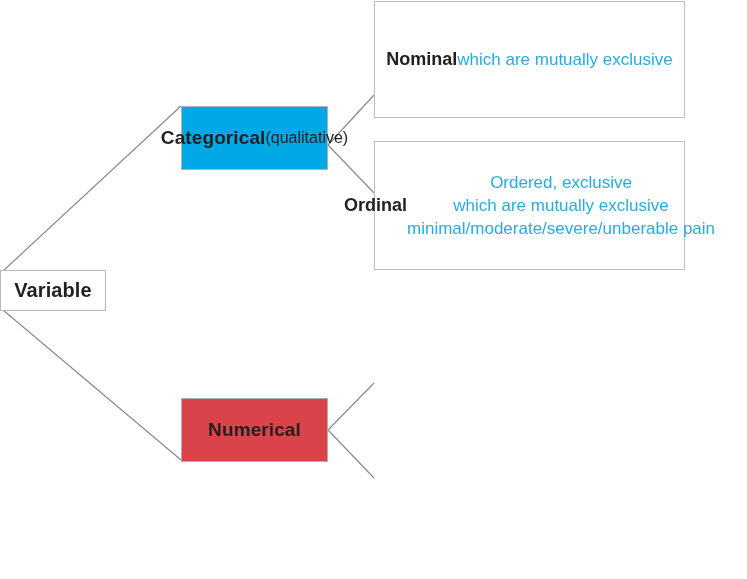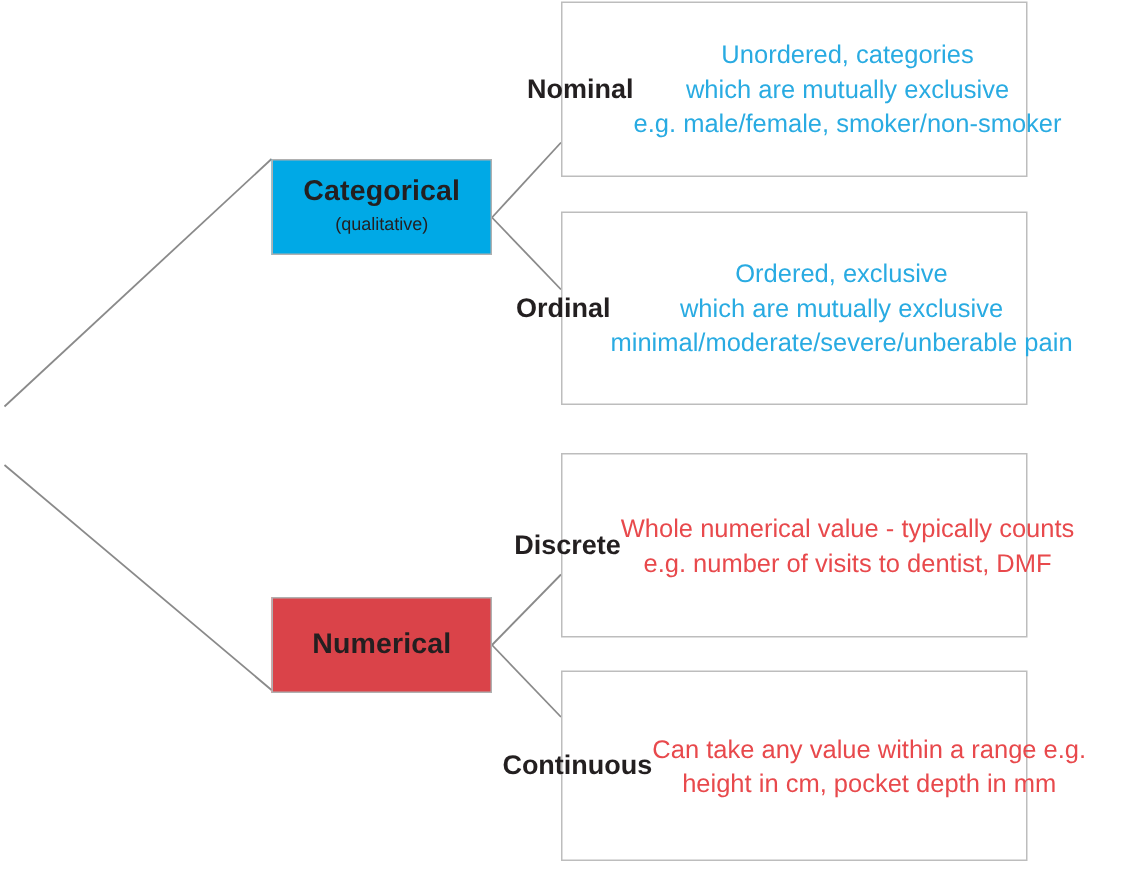--- a/index.html
+++ b/index.html
@@ -28,21 +28,21 @@
     left: 0; top: 0;
     width: 747px;
     height: 579px;
     pointer-events: none;
   }
 
   .node {
     position: absolute;
     box-sizing: border-box;
     display: flex;
-    flex-direction: column;
+    flex-direction: row;
     align-items: center;
     justify-content: center;
     text-align: left;
   }
 
   
   .node-root {
     left: 0px;
     top: 270px;
     width: 106px;
@@ -73,21 +73,21 @@
     background: #da4349;
   }
   .node-l2 .node-title {
     font-size: 19px;
     font-weight: bold;
     color: #231f20;
     line-height: 22px;
     letter-spacing: .1px;
   }
   .node-l2 .node-sub {
-    font-size: 12px;
+    font-size: 16px;
     font-weight: normal;
     color: #231f20;
     line-height: 20px;
   }
 
   
   .panel {
     position: absolute;
     left: 374px;
     width: 311px;
@@ -139,57 +139,44 @@
       <line x1="3" y1="310" x2="181" y2="460"></line>
 
       <line x1="328" y1="145" x2="374" y2="95"></line>
       <line x1="328" y1="145" x2="374" y2="193"></line>
 
       <line x1="328" y1="430" x2="374" y2="383"></line>
       <line x1="328" y1="430" x2="374" y2="478"></line>
     </g>
   </svg>
 
+  <div class="node node-root">
+    <div class="node-title">Variable</div>
+  </div>
 
   <div class="node node-l2 node-categorical">
     <div class="node-title">Categorical</div>
     <div class="node-sub">(qualitative)</div>
   </div>
 
   <div class="node node-l2 node-numerical">
     <div class="node-title">Numerical</div>
   </div>
 
   <div class="panel panel-nominal cat-blue">
     <div class="panel-title">Nominal</div>
     <div class="panel-lines">
-      <div class="panel-line">Unordered, categories</div>
       <div class="panel-line">which are mutually exclusive</div>
-      <div class="panel-line">e.g. male/female, smoker/non-smoker</div>
     </div>
   </div>
 
   <div class="panel panel-ordinal cat-blue">
     <div class="panel-title">Ordinal</div>
     <div class="panel-lines">
       <div class="panel-line">Ordered, exclusive</div>
       <div class="panel-line">which are mutually exclusive</div>
       <div class="panel-line">minimal/moderate/severe/unberable pain</div>
     </div>
   </div>
 
-  <div class="panel panel-discrete cat-red">
-    <div class="panel-title">Discrete</div>
-    <div class="panel-lines">
-      <div class="panel-line">Whole numerical value - typically counts</div>
-      <div class="panel-line">e.g. number of visits to dentist, DMF</div>
-    </div>
-  </div>
 
-  <div class="panel panel-continuous cat-red">
-    <div class="panel-title">Continuous</div>
-    <div class="panel-lines">
-      <div class="panel-line">Can take any value within a range e.g.</div>
-      <div class="panel-line">height in cm, pocket depth in mm</div>
-    </div>
-  </div>
 
 </div>
 
 </body></html>

